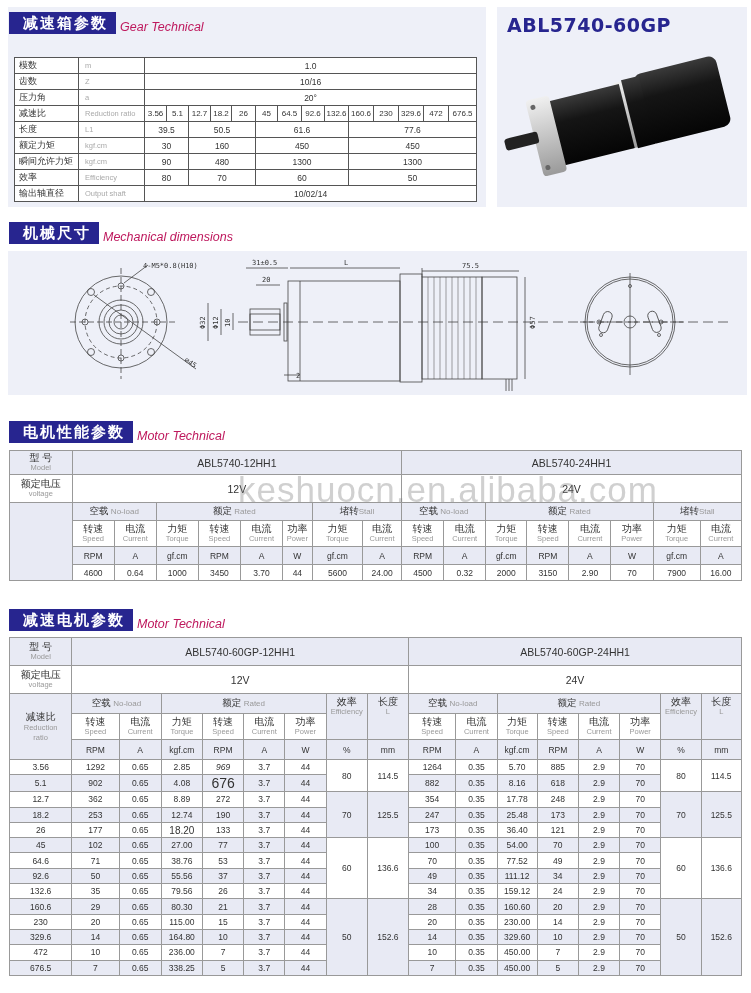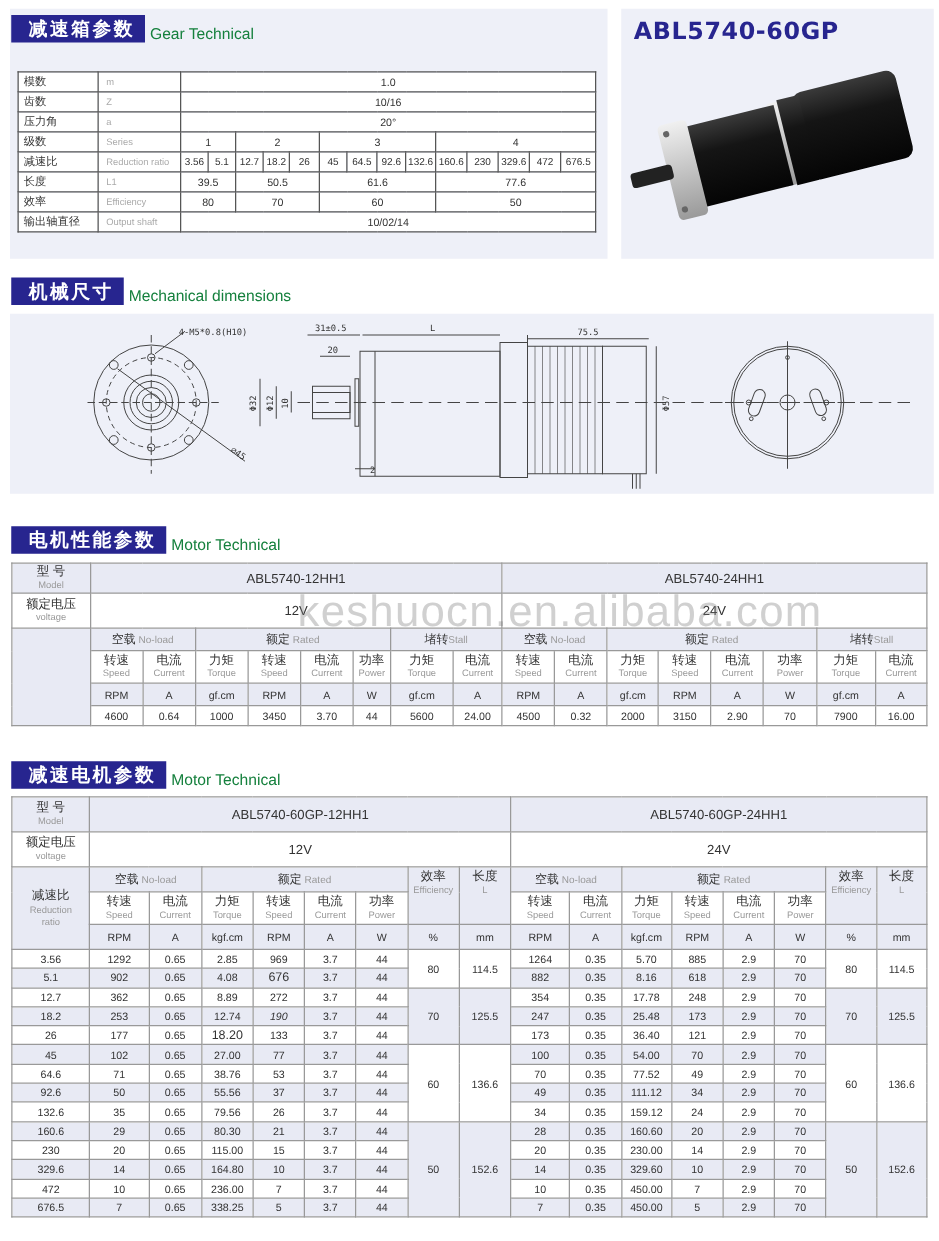--- a/index.html
+++ b/index.html
@@ -1,20 +1,20 @@
 <!DOCTYPE html>
 <html><head>
 <meta charset="utf-8">
 <style>
   * { box-sizing: border-box; margin: 0; padding: 0; }
   body { width: 751px; height: 993px; background: #fff; font-family: "Liberation Sans", "DejaVu Sans", sans-serif; color: #333; position: relative; overflow: hidden; }
   .panel { position: absolute; background: #eef0f8; }
   .sec-title { position: absolute; display: flex; align-items: flex-end; }
   .sec-title .cn { background: #27258f; color: #fff; font-weight: bold; font-size: 15px; letter-spacing: 2px; padding: 2px 8px 2px 14px; line-height: 18px; font-family: "DejaVu Sans", sans-serif; }
-  .sec-title .en { color: #15803d; font-size: 12.5px; margin-left: 4px; line-height: 14px; }
+  .sec-title .en { color: #be185d; font-size: 12.5px; margin-left: 4px; line-height: 14px; font-style: italic; }
   table { border-collapse: collapse; position: absolute; table-layout: fixed; }
   td { border: 1px solid #555; text-align: center; font-size: 8.5px; color: #333; padding: 0; overflow: hidden; white-space: nowrap; }
   .gear td { height: 16px; background: #fff; }
   .gear td.lab { text-align: left; padding-left: 4px; font-size: 9px; }
   .gear td.sub { text-align: left; padding-left: 6px; color: #aaa; font-size: 7.5px; }
   .gear td.r { font-size: 8px; }
   .mt td { border-color: #999; }
   .mt .hdr td { background: #e8eaf4; }
   .mt .bg { background: #e8eaf4; }
   .mt .wht { background: #fff; }
@@ -64,28 +64,20 @@
     <td class="lab">齿数</td>
     <td class="sub">Z</td>
     <td colspan="14">10/16</td>
   </tr>
   <tr>
     <td class="lab">压力角</td>
     <td class="sub">a</td>
     <td colspan="14">20°</td>
   </tr>
   <tr>
-    <td class="lab">级数</td>
-    <td class="sub">Series</td>
-    <td colspan="2">1</td>
-    <td colspan="3">2</td>
-    <td colspan="4">3</td>
-    <td colspan="5">4</td>
-  </tr>
-  <tr>
     <td class="lab">减速比</td>
     <td class="sub">Reduction ratio</td>
     <td class="r">3.56</td>
     <td class="r">5.1</td>
     <td class="r">12.7</td>
     <td class="r">18.2</td>
     <td class="r">26</td>
     <td class="r">45</td>
     <td class="r">64.5</td>
     <td class="r">92.6</td>
@@ -96,20 +88,36 @@
     <td class="r">472</td>
     <td class="r">676.5</td>
   </tr>
   <tr>
     <td class="lab">长度</td>
     <td class="sub">L1</td>
     <td colspan="2">39.5</td>
     <td colspan="3">50.5</td>
     <td colspan="4">61.6</td>
     <td colspan="5">77.6</td>
+  </tr>
+  <tr>
+    <td class="lab">额定力矩</td>
+    <td class="sub">kgf.cm</td>
+    <td colspan="2">30</td>
+    <td colspan="3">160</td>
+    <td colspan="4">450</td>
+    <td colspan="5">450</td>
+  </tr>
+  <tr>
+    <td class="lab">瞬间允许力矩</td>
+    <td class="sub">kgf.cm</td>
+    <td colspan="2">90</td>
+    <td colspan="3">480</td>
+    <td colspan="4">1300</td>
+    <td colspan="5">1300</td>
   </tr>
   <tr>
     <td class="lab">效率</td>
     <td class="sub">Efficiency</td>
     <td colspan="2">80</td>
     <td colspan="3">70</td>
     <td colspan="4">60</td>
     <td colspan="5">50</td>
   </tr>
   <tr>
@@ -531,40 +539,40 @@
         <td>%</td>
         <td>mm</td>
   </tr>
   </tbody>
     <tbody id="gm-body">
       <tr style="height: 15.3px;">
         <td class="wht" style="font-size: 8.5px;">3.56</td>
         <td class="wht" style="font-size: 8.5px;">1292</td>
         <td class="wht" style="font-size: 8.5px;">0.65</td>
         <td class="wht" style="font-size: 8.5px;">2.85</td>
-        <td class="wht" style="font-size: 8.5px;">969</td>
+        <td class="wht" style="font-size: 8.5px; font-style: italic;">969</td>
         <td class="wht" style="font-size: 8.5px;">3.7</td>
         <td class="wht" style="font-size: 8.5px;">44</td>
         <td class="wht" rowspan="2" style="font-size: 8.5px;">80</td>
         <td class="wht" rowspan="2" style="font-size: 8.5px;">114.5</td>
         <td class="wht" style="font-size: 8.5px;">1264</td>
         <td class="wht" style="font-size: 8.5px;">0.35</td>
         <td class="wht" style="font-size: 8.5px;">5.70</td>
         <td class="wht" style="font-size: 8.5px;">885</td>
         <td class="wht" style="font-size: 8.5px;">2.9</td>
         <td class="wht" style="font-size: 8.5px;">70</td>
         <td class="wht" rowspan="2" style="font-size: 8.5px;">80</td>
         <td class="wht" rowspan="2" style="font-size: 8.5px;">114.5</td>
       </tr>
       <tr style="height: 15.3px;">
         <td class="bg" style="font-size: 8.5px;">5.1</td>
         <td class="bg" style="font-size: 8.5px;">902</td>
         <td class="bg" style="font-size: 8.5px;">0.65</td>
         <td class="bg" style="font-size: 8.5px;">4.08</td>
-        <td class="bg" style="font-size: 10px;">676</td>
+        <td class="bg" style="font-size: 14px;">676</td>
         <td class="bg" style="font-size: 8.5px;">3.7</td>
         <td class="bg" style="font-size: 8.5px;">44</td>
         <td class="bg" style="font-size: 8.5px;">882</td>
         <td class="bg" style="font-size: 8.5px;">0.35</td>
         <td class="bg" style="font-size: 8.5px;">8.16</td>
         <td class="bg" style="font-size: 8.5px;">618</td>
         <td class="bg" style="font-size: 8.5px;">2.9</td>
         <td class="bg" style="font-size: 8.5px;">70</td>
       </tr>
       <tr style="height: 15.3px;">
@@ -584,21 +592,21 @@
         <td class="wht" style="font-size: 8.5px;">2.9</td>
         <td class="wht" style="font-size: 8.5px;">70</td>
         <td class="bg" rowspan="3" style="font-size: 8.5px;">70</td>
         <td class="bg" rowspan="3" style="font-size: 8.5px;">125.5</td>
       </tr>
       <tr style="height: 15.3px;">
         <td class="bg" style="font-size: 8.5px;">18.2</td>
         <td class="bg" style="font-size: 8.5px;">253</td>
         <td class="bg" style="font-size: 8.5px;">0.65</td>
         <td class="bg" style="font-size: 8.5px;">12.74</td>
-        <td class="bg" style="font-size: 8.5px; font-style: italic;">190</td>
+        <td class="bg" style="font-size: 8.5px;">190</td>
         <td class="bg" style="font-size: 8.5px;">3.7</td>
         <td class="bg" style="font-size: 8.5px;">44</td>
         <td class="bg" style="font-size: 8.5px;">247</td>
         <td class="bg" style="font-size: 8.5px;">0.35</td>
         <td class="bg" style="font-size: 8.5px;">25.48</td>
         <td class="bg" style="font-size: 8.5px;">173</td>
         <td class="bg" style="font-size: 8.5px;">2.9</td>
         <td class="bg" style="font-size: 8.5px;">70</td>
       </tr>
       <tr style="height: 15.3px;">

